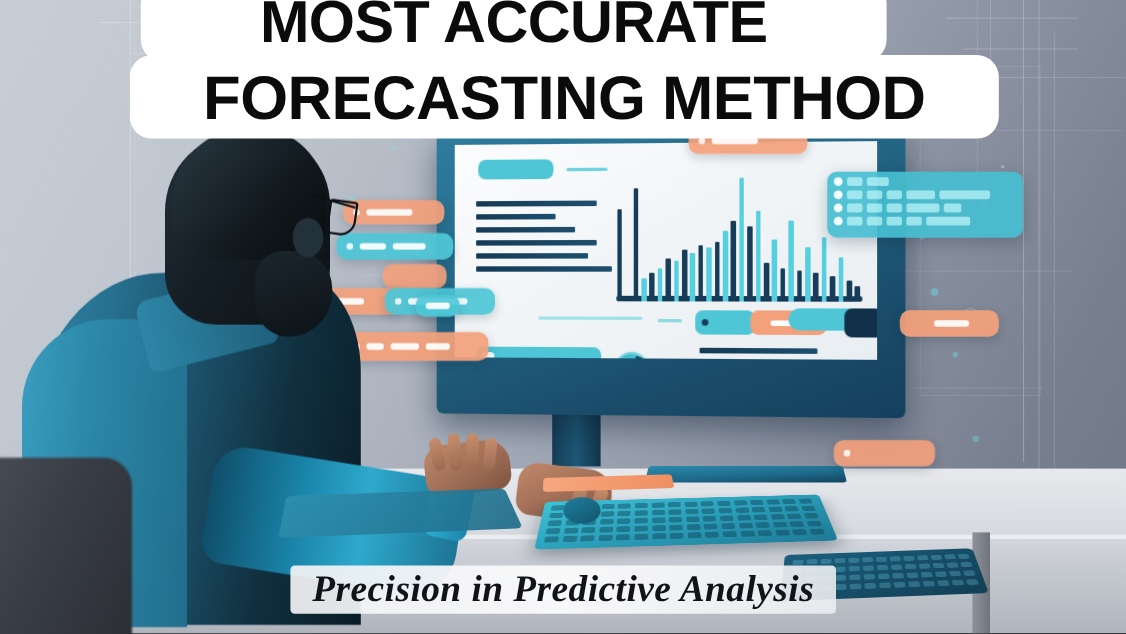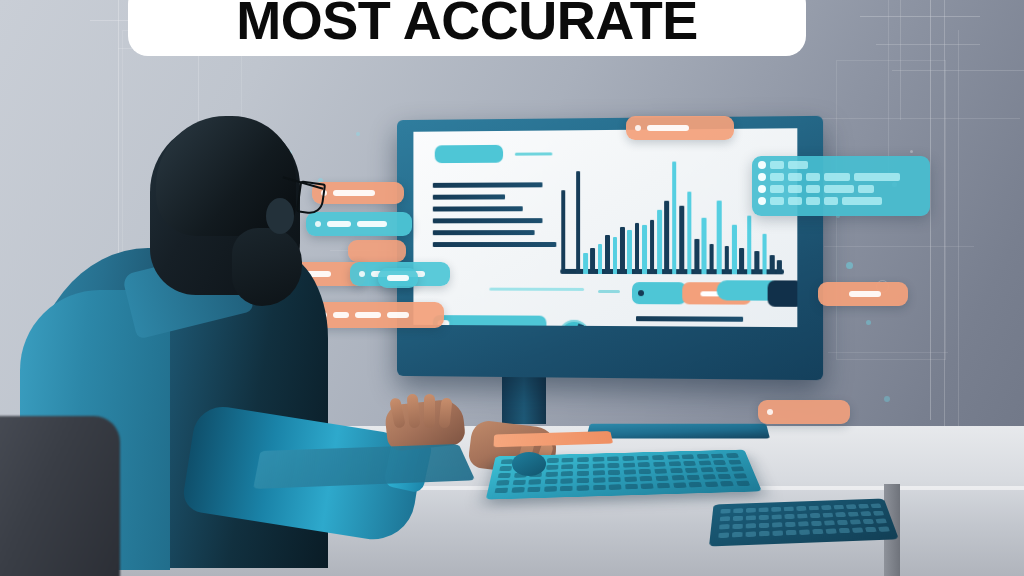--- a/index.html
+++ b/index.html
@@ -537,15 +537,21 @@
       <div class="tablet-key" style="left: 138px; top: 55px; width: 10px; height: 9px;"></div>
       <div class="tablet-key" style="left: 151px; top: 55px; width: 10px; height: 9px;"></div>
       <div class="tablet-key" style="left: 164px; top: 55px; width: 10px; height: 9px;"></div>
     </div>
 
   <div class="chair"></div>
 
   <div class="banner" id="banner1">
     <span class="banner-text">MOST ACCURATE</span>
   </div>
-
+  <div class="banner" id="banner2">
+    <span class="banner-text">FORECASTING METHOD</span>
+  </div>
+
+  <div id="subtitle-bar">
+    <span class="sub-text">Precision in Predictive Analysis</span>
+  </div>
 
 </div>
 
 </body></html>

